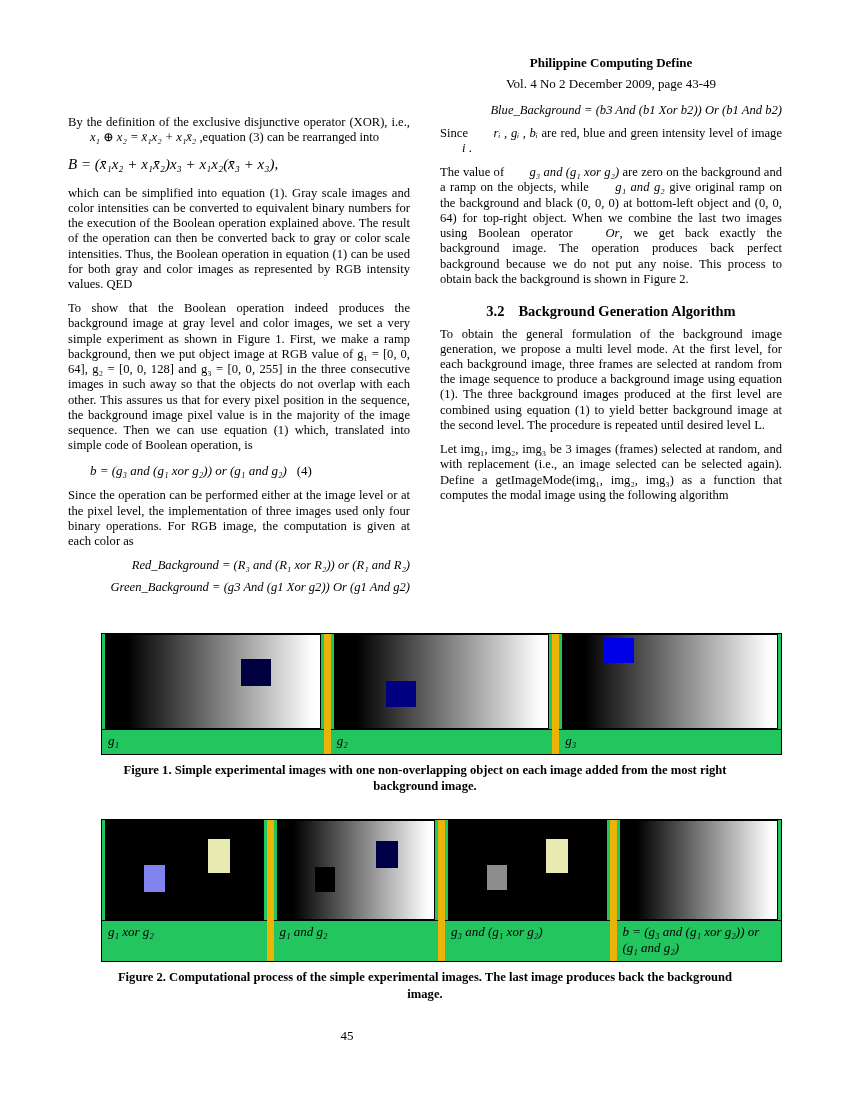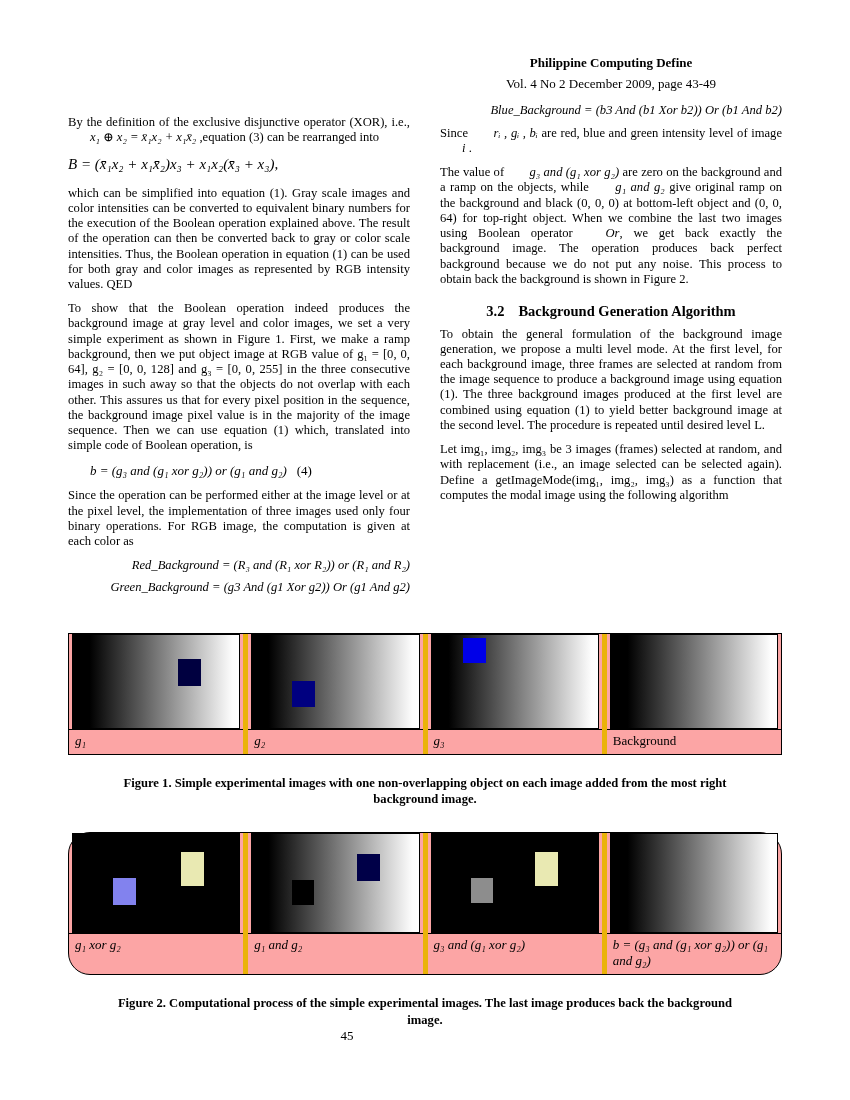--- a/index.html
+++ b/index.html
@@ -22,34 +22,34 @@
 
   .math { font-style:italic;margin-left:22px; }
   .equation { text-align:left; font-style:italic; font-size:15px; margin:10px 0 12px; }
   .equation4 { font-style:italic; font-size:13px; margin:2px 0 10px; }
   .eqnum { font-style:normal; margin-left:10px; }
   .chan-eq { font-style:italic; margin:0 0 7px 14px; text-align:right; }
 
   h2.section { font-size:14.5px; font-weight:bold; margin:16px 0 6px; text-align:center; }
   h2.section .num { margin-right:14px; }
 
-  .fig-table { margin-top:30px; border:1px solid #000; display:flex; background:#fca5a5; }
-  .figure2 { margin-top:24px;border-radius:22px; }
+  .fig-table { margin-top:30px; border:1px solid #000; display:flex; background:#22c55e;margin-left:33px; }
+  .figure2 { margin-top:24px; }
   .fig-cell { flex:1; display:flex; flex-direction:column; min-width:0; }
-  .fig-cell + .fig-cell { border-left:5px solid #eab308; }
+  .fig-cell + .fig-cell { border-left:7px solid #eab308; }
   .fig-imgwrap { padding:0 3px; }
   .fig-image { position:relative; border:1px solid #000; overflow:hidden; }
   .figure1 .fig-image { height:95px; }
   .figure2 .fig-image { height:100px; }
   .bg-ramp { background:linear-gradient(90deg,#000 0%,#000 10%,#fdfdfd 96%,#fff 100%); }
   .bg-black { background:#000; }
   .fig-square { position:absolute; }
   .fig-label { border-top:1px solid #000; flex:1; font-size:13px; padding:3px 6px 5px; text-align:left; line-height:1.25; }
   .fig-label.italic { font-style:italic; }
-  .fig-caption { font-weight:bold; font-size:12.6px; text-align:center; margin-top:20px; padding:0 44px; line-height:1.3; }
+  .fig-caption { font-weight:bold; font-size:12.6px; text-align:center; margin-top:7px; padding:0 44px; line-height:1.3; }
 
   .page-number { position:absolute; left:0; top:1028px; width:694px; text-align:center; font-size:13px; }
 </style>
 </head>
 <body>
 
 <div class="page">
 
   <div class="columns">
 
@@ -109,26 +109,20 @@
         <div class="fig-label italic">g₂</div>
       </div>
       <div class="fig-cell">
         <div class="fig-imgwrap">
           <div class="fig-image bg-ramp">
             <div class="fig-square" style="left: 19%; top: 4%; width: 14%; height: 26%; background: rgb(0, 0, 232);"></div>
           </div>
         </div>
         <div class="fig-label italic">g₃</div>
       </div>
-      <div class="fig-cell">
-        <div class="fig-imgwrap">
-          <div class="fig-image bg-ramp"></div>
-        </div>
-        <div class="fig-label">Background</div>
-      </div>
     </div>
   <div class="fig-caption">Figure 1. Simple experimental images with one non-overlapping object on each image added from the most right background image.</div>
 
   <div class="fig-table figure2">
       <div class="fig-cell">
         <div class="fig-imgwrap">
           <div class="fig-image bg-black">
             <div class="fig-square" style="left: 24%; top: 45%; width: 14%; height: 28%; background: rgb(130, 130, 238);"></div>
             <div class="fig-square" style="left: 65%; top: 19%; width: 14%; height: 34%; background: rgb(233, 233, 178);"></div>
           </div>

